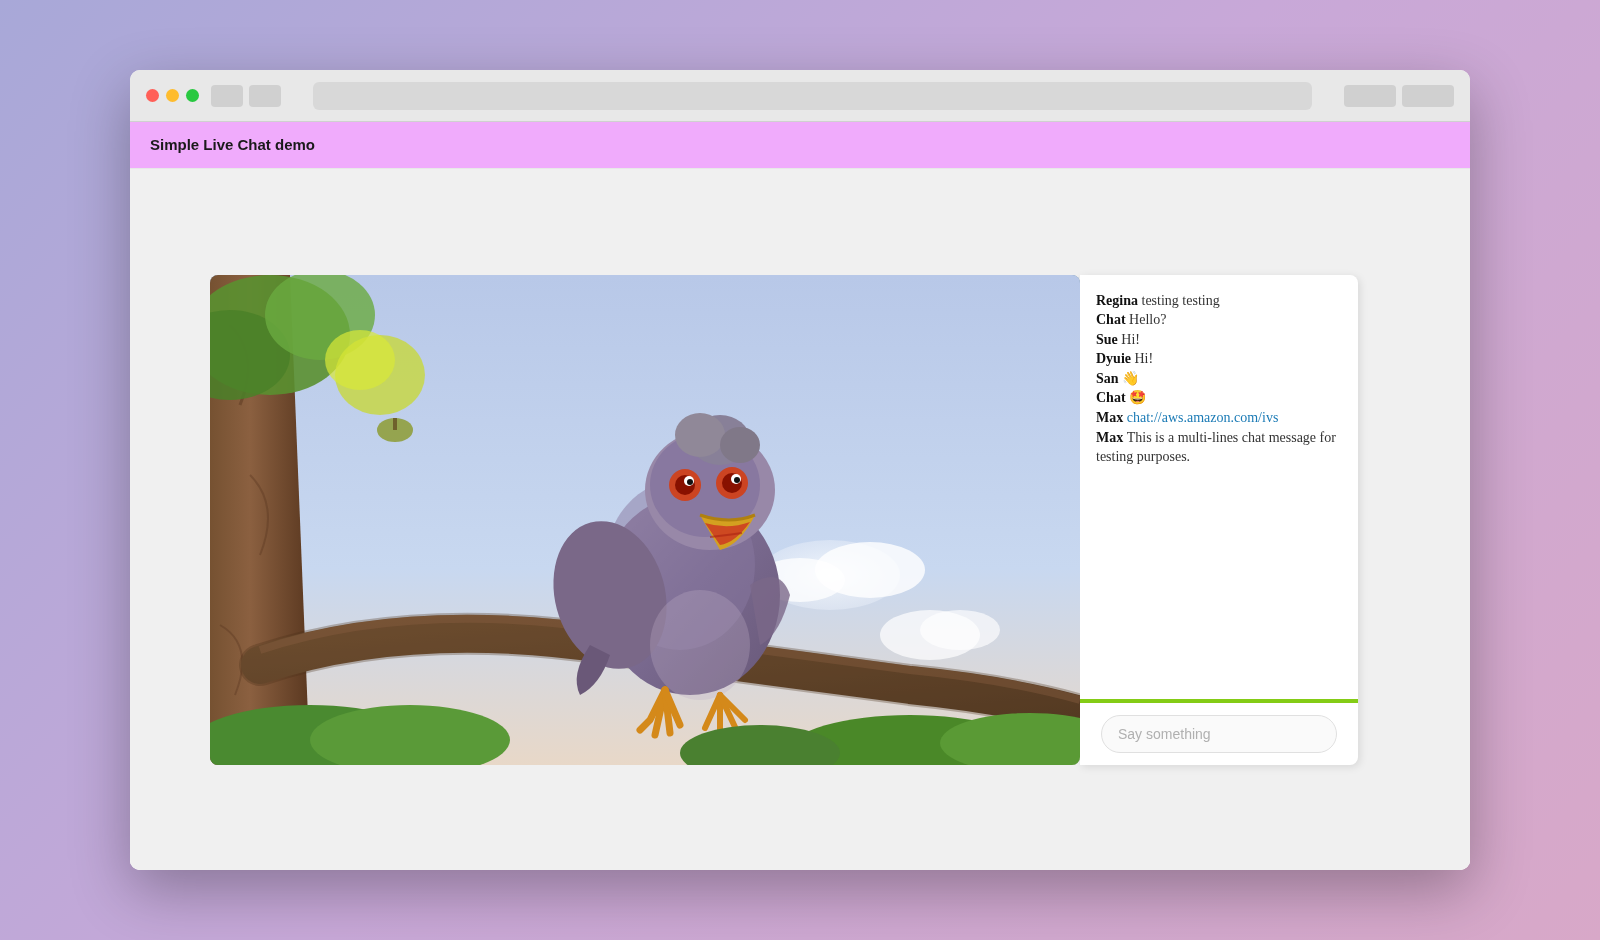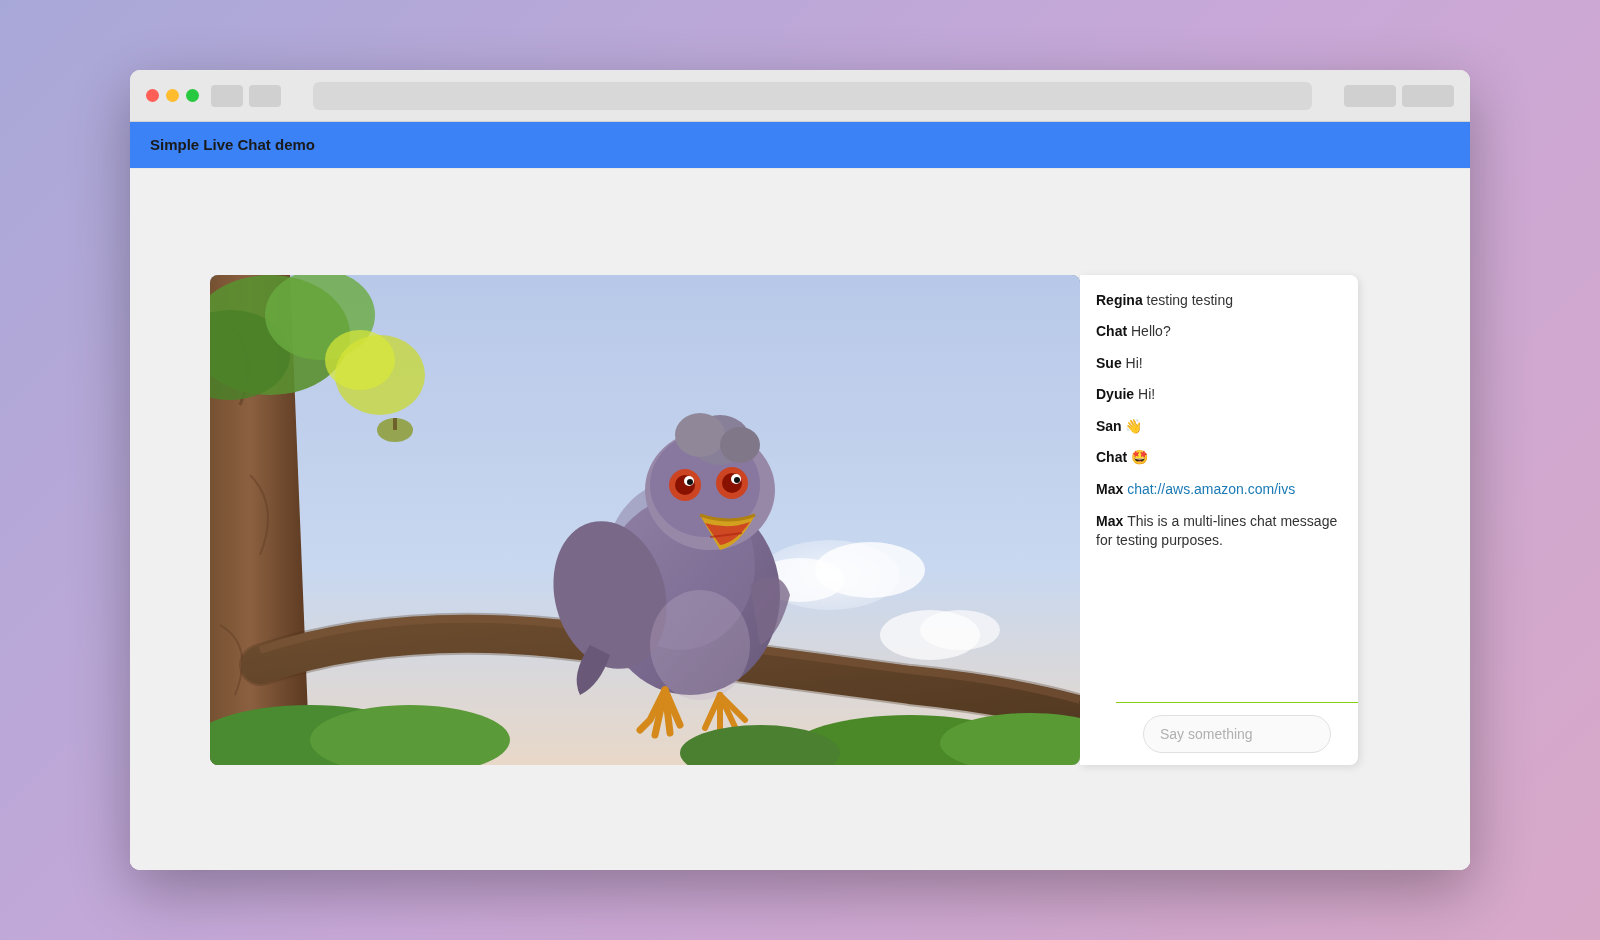--- a/index.html
+++ b/index.html
@@ -89,21 +89,21 @@
       flex: 1;
       background: #ffffff;
       display: flex;
       flex-direction: column;
       overflow: hidden;
     }
 
     .page-header {
       padding: 14px 20px;
       border-bottom: 1px solid #e8e8e8;
-      background: #3b82f6;
+      background: #f0abfc;
       flex-shrink: 0;
     }
 
     .page-title {
       font-size: 15px;
       font-weight: 700;
       color: #1a1a1a;
     }
 
     .page-body {
@@ -149,21 +149,21 @@
       box-shadow: 2px 2px 8px rgba(0,0,0,0.1);
       overflow: hidden;
     }
 
     .chat-messages {
       flex: 1;
       padding: 16px 16px 8px 16px;
       overflow-y: auto;
       display: flex;
       flex-direction: column;
-      gap: 12px;
+      font-family: Liberation Serif, serif;
     }
 
     .chat-message {
       font-size: 14px;
       color: #222;
       line-height: 1.4;
     }
 
     .chat-message .username {
       font-weight: 700;
@@ -174,24 +174,23 @@
       font-weight: 400;
       color: #333;
     }
 
     .chat-message a {
       color: #1a7ab5;
       text-decoration: none;
     }
 
     .chat-input-area {
-      padding: 12px 27px;
-      border-top: 1px solid #84cc16;
+      padding: 12px 21px;
+      border-top: 4px solid #84cc16;
       flex-shrink: 0;
-      margin-left: 36px;
     }
 
     .chat-input {
       width: 100%;
       padding: 10px 16px;
       border: 1.5px solid #e0e0e0;
       border-radius: 20px;
       font-size: 14px;
       color: #999;
       outline: none;

